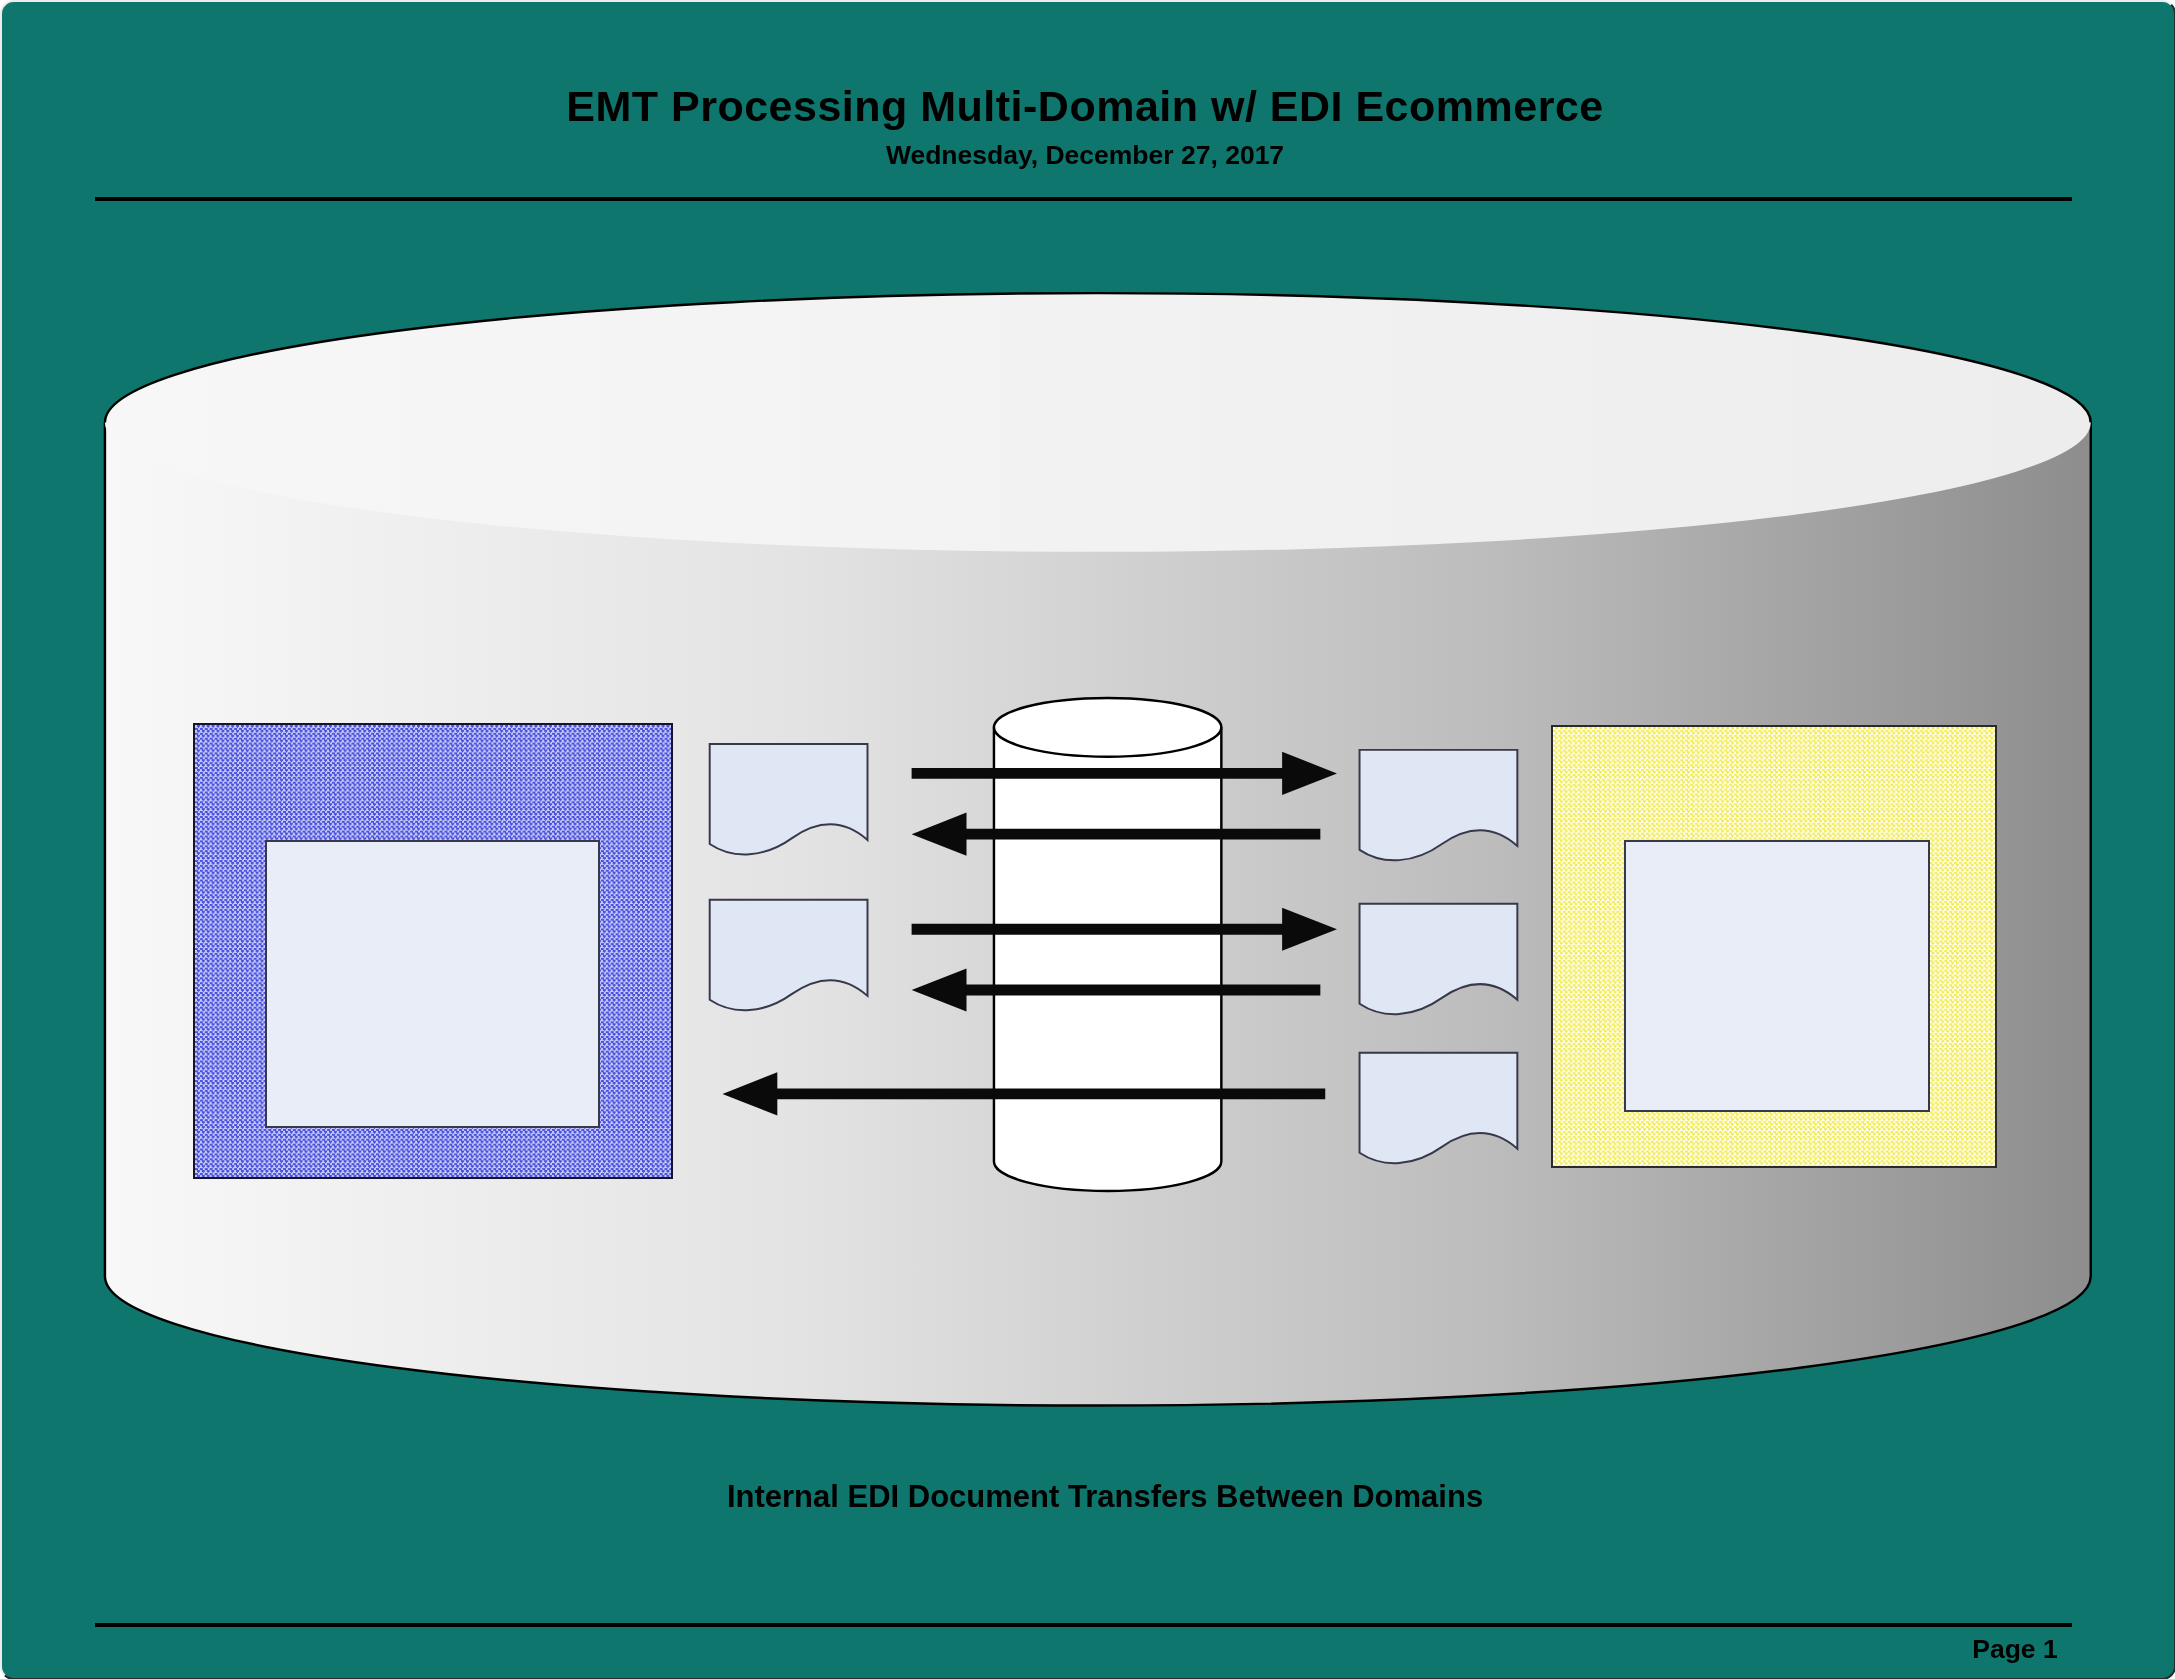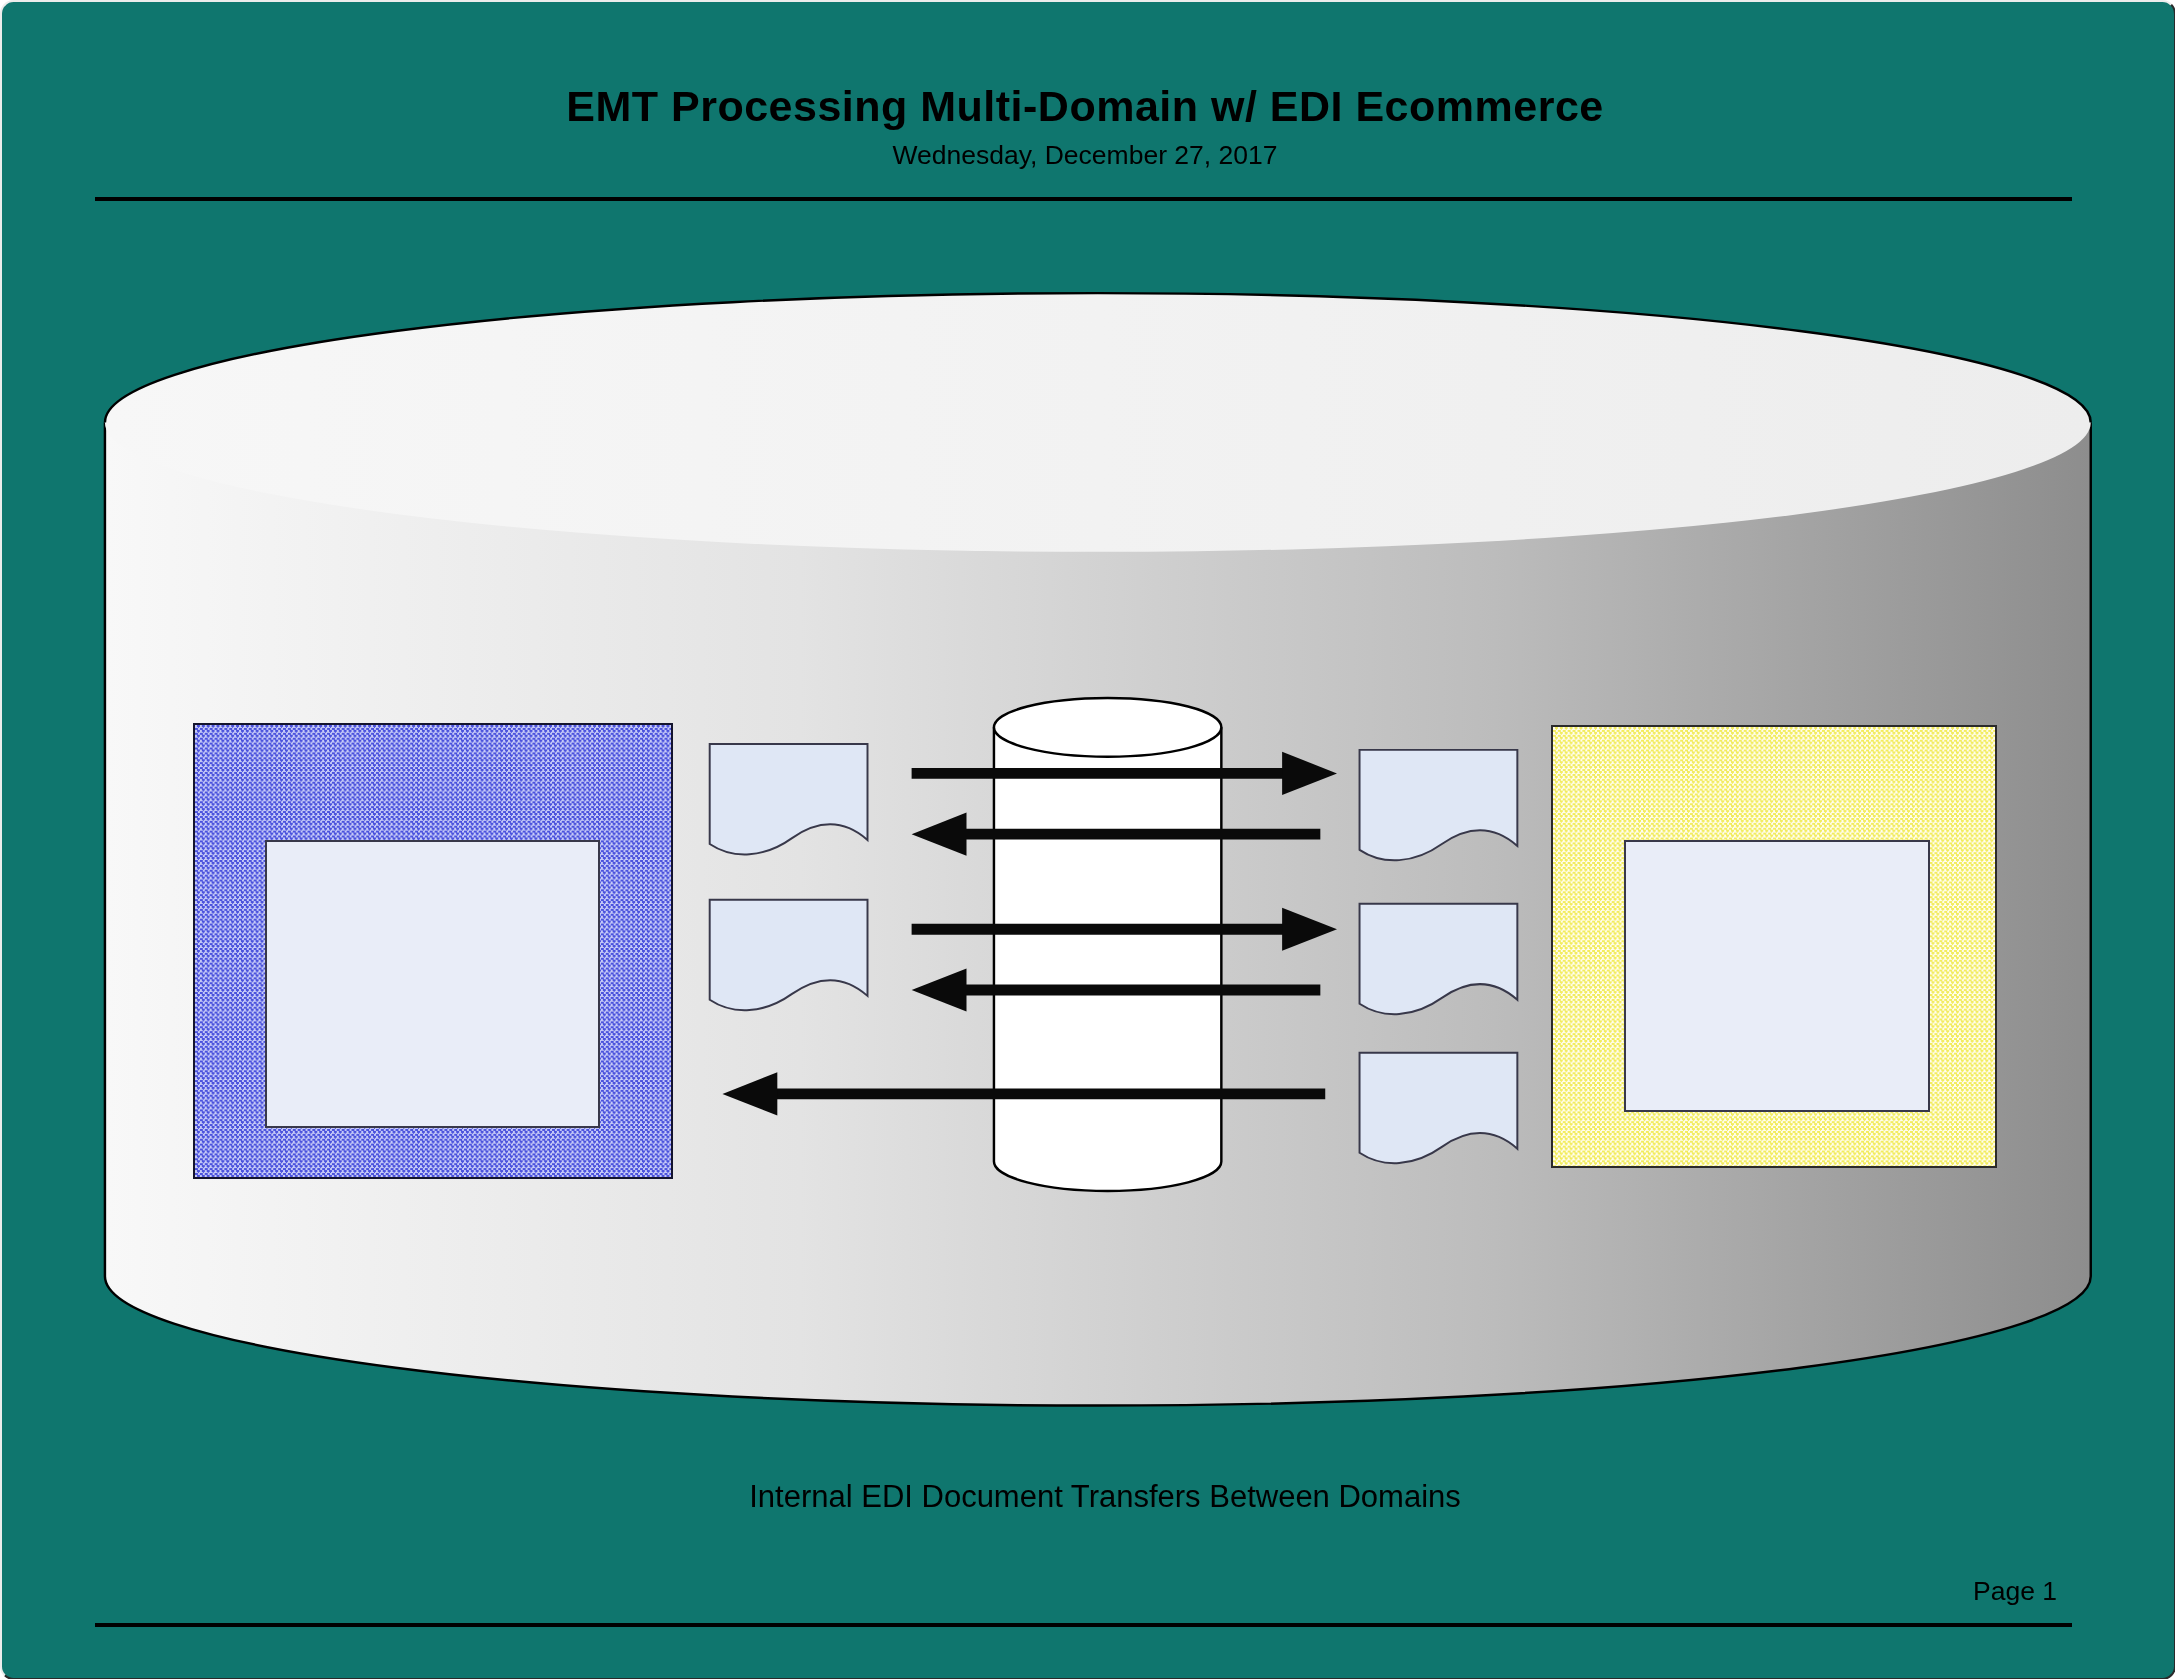--- a/index.html
+++ b/index.html
@@ -10,29 +10,29 @@
     border-top:2.9px solid #ececec;
     border-left:2.9px solid #ececec;
     border-right:2.9px solid #2a2a2a;
     border-bottom:2.9px solid #2a2a2a;
     border-radius:13.7px;
     box-sizing:border-box;
     overflow:hidden;
     font-family:"Liberation Sans","DejaVu Sans",sans-serif;
     color:#000;
   }
-  .abs{position:absolute;}
+  .abs{position:absolute;font-weight:bold;}
   .ctr{transform:translateX(-50%);white-space:nowrap;}
   .title{top:80px;left:1083px;font-size:43px;font-weight:bold;letter-spacing:0.5px;}
   .subtitle{top:138px;left:1083px;font-size:26.5px;}
   .rule{background:#000;height:3.9px;width:1977px;left:93px;}
   .rule-top{top:195px;}
   .rule-bottom{top:1621px;}
   .caption{top:1477px;left:1103px;font-size:31px;}
-  .pagenum{top:1574px;left:2013px;font-size:26.5px;}
+  .pagenum{top:1632px;left:2013px;font-size:26.5px;}
 
   .svg-layer{position:absolute;top:0;left:0;z-index:1;}
   .boxes-layer{z-index:2;}
   .fg-layer{position:absolute;top:0;left:0;z-index:3;}
   .labels{z-index:4;}
   .labels > div{position:absolute;}
 
   .pbu-box{
     left:191px;top:721px;width:480px;height:456px;
     background:repeating-conic-gradient(#4b52dd 0% 25%, #c6caf7 0% 50%);

